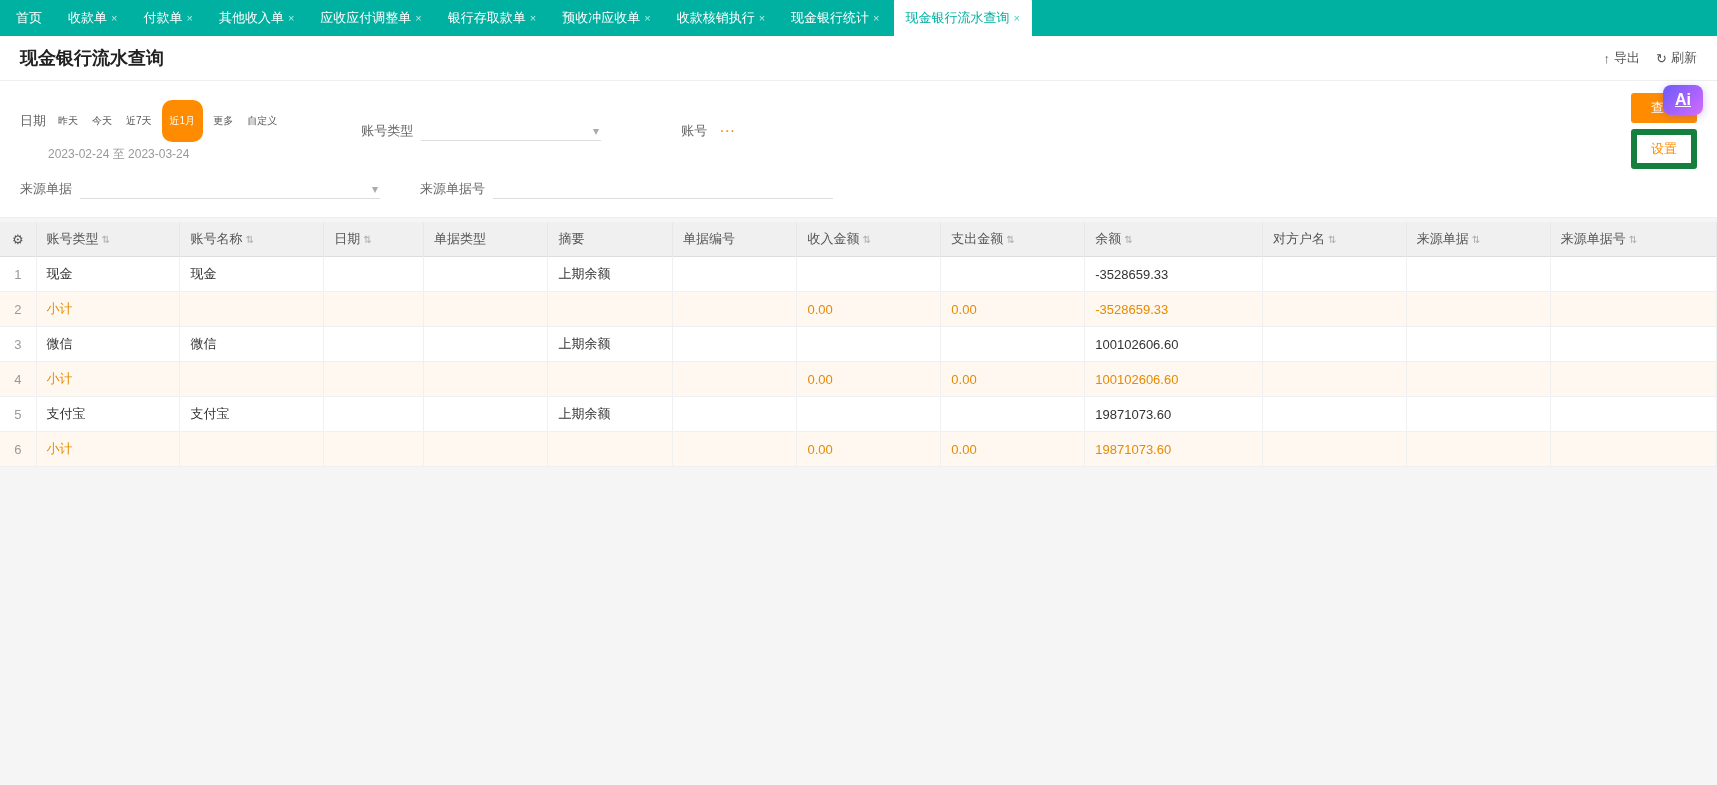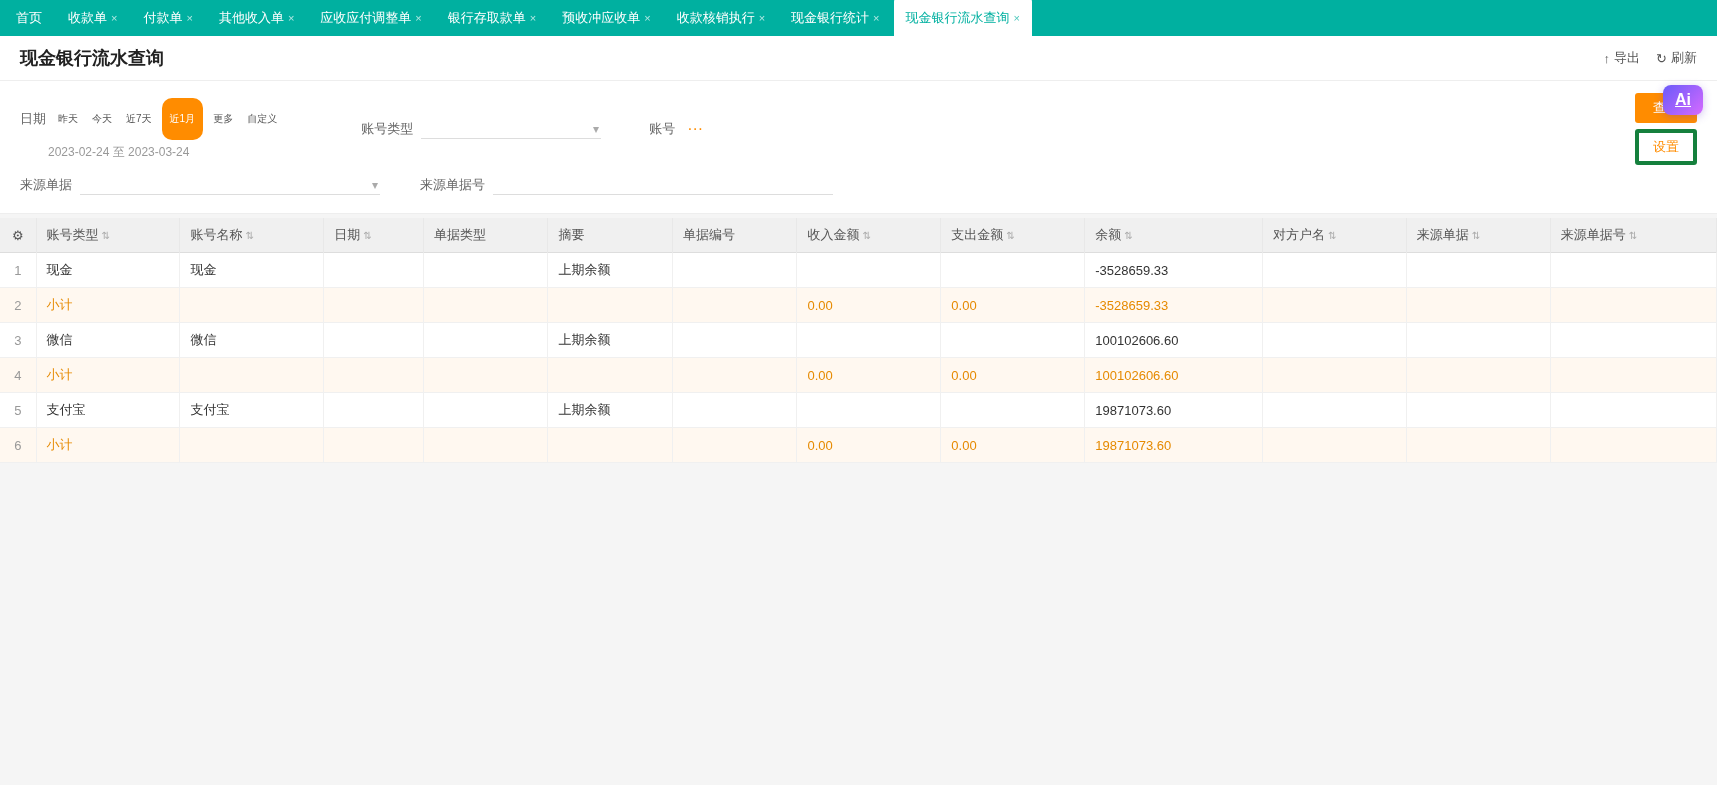--- a/index.html
+++ b/index.html
@@ -153,21 +153,21 @@
       color: #fff;
       border: none;
       border-radius: 3px;
       padding: 6px 18px;
       cursor: pointer;
       font-size: 13px;
     }
     .settings-btn {
       background: #fff;
       color: #ff8c00;
-      border: 4px solid #15803d;
+      border: 6px solid #15803d;
       border-radius: 3px;
       padding: 5px 14px;
       cursor: pointer;
       font-size: 13px;
     }
     .btn-group {
       display: flex;
       flex-direction: column;
       gap: 6px;
       margin-left: auto;
@@ -320,21 +320,21 @@
 
     <div style="display:flex;align-items:center;gap:8px;margin-left:60px;">
       <span class="filter-label">账号类型</span>
       <div class="filter-select-wrap">
         <select class="filter-select">
           <option value=""></option>
         </select>
       </div>
     </div>
 
-    <div style="display:flex;align-items:center;gap:8px;margin-left:28px;">
+    <div style="display:flex;align-items:center;gap:8px;margin-left:60px;">
       <span class="filter-label">账号</span>
       <span class="filter-dots">···</span>
     </div>
 
     <div class="btn-group" style="margin-left:auto;">
       <button class="query-btn">查询</button>
       <button class="settings-btn">设置</button>
     </div>
   </div>
 

